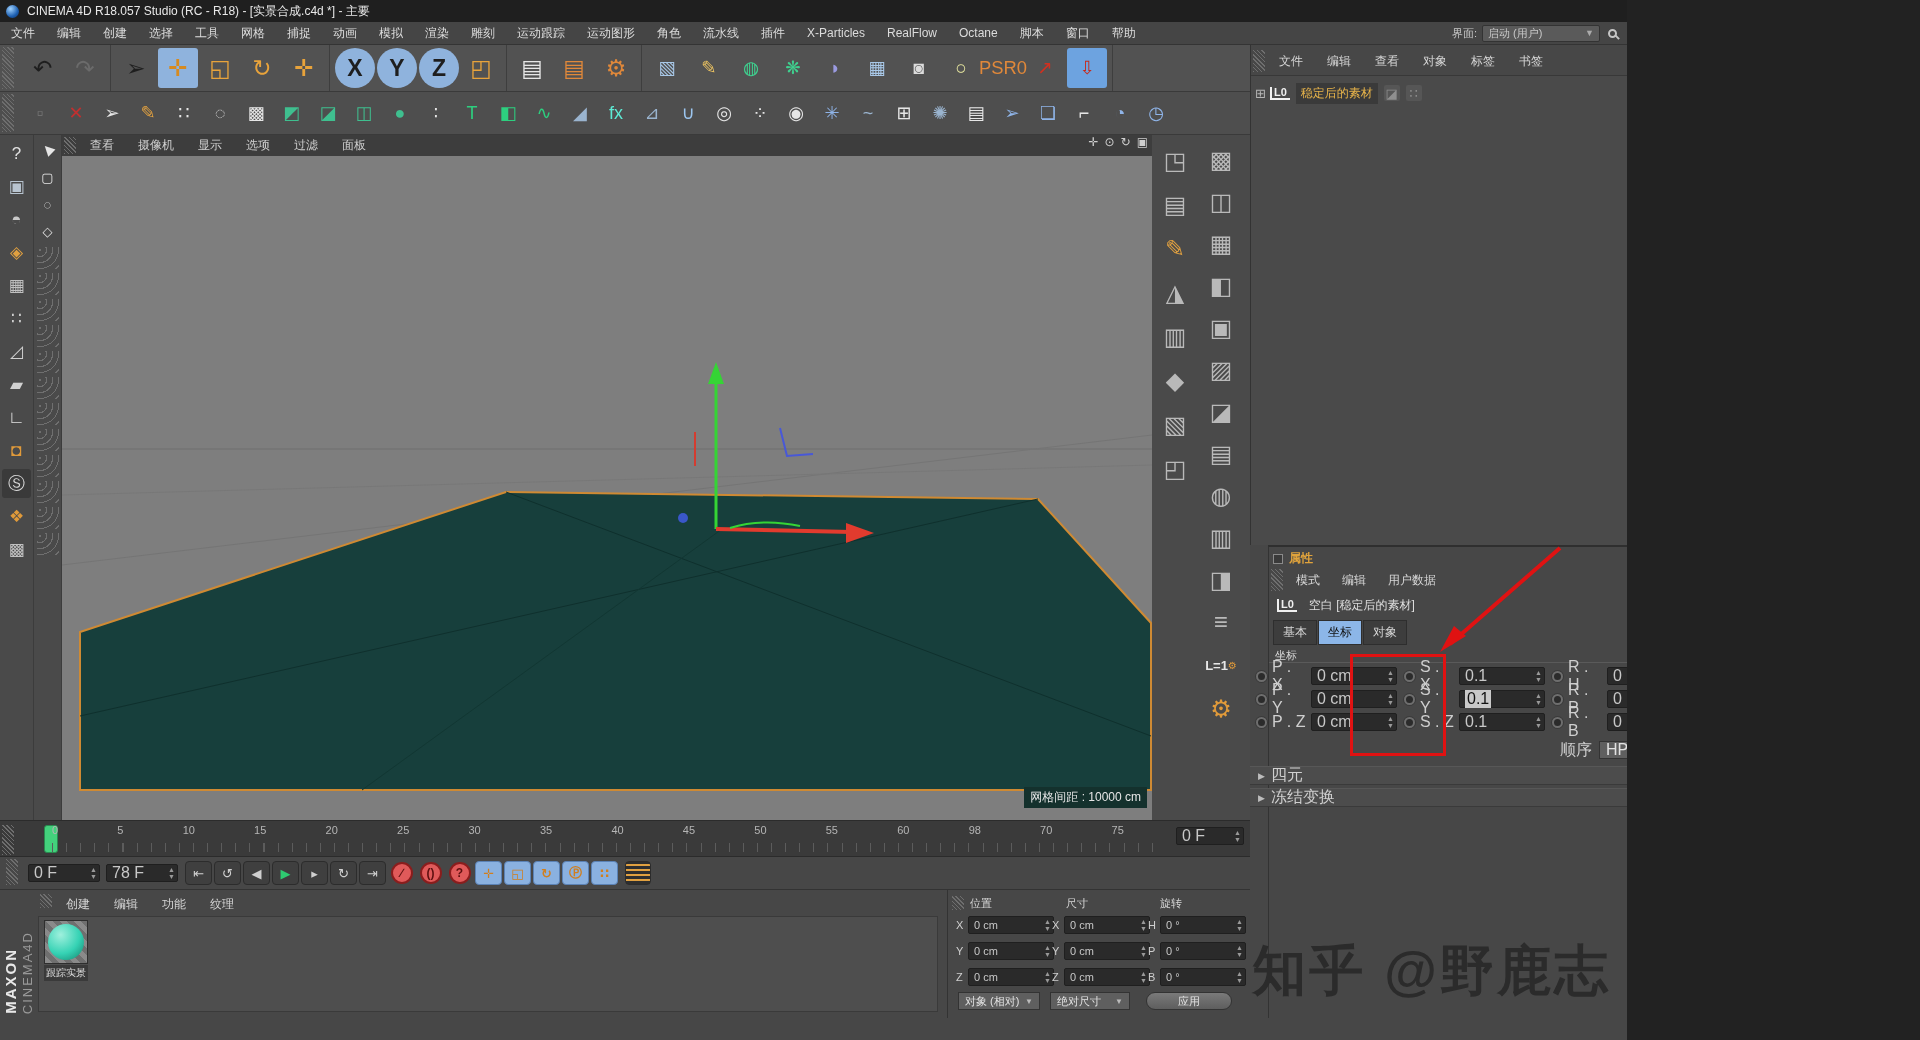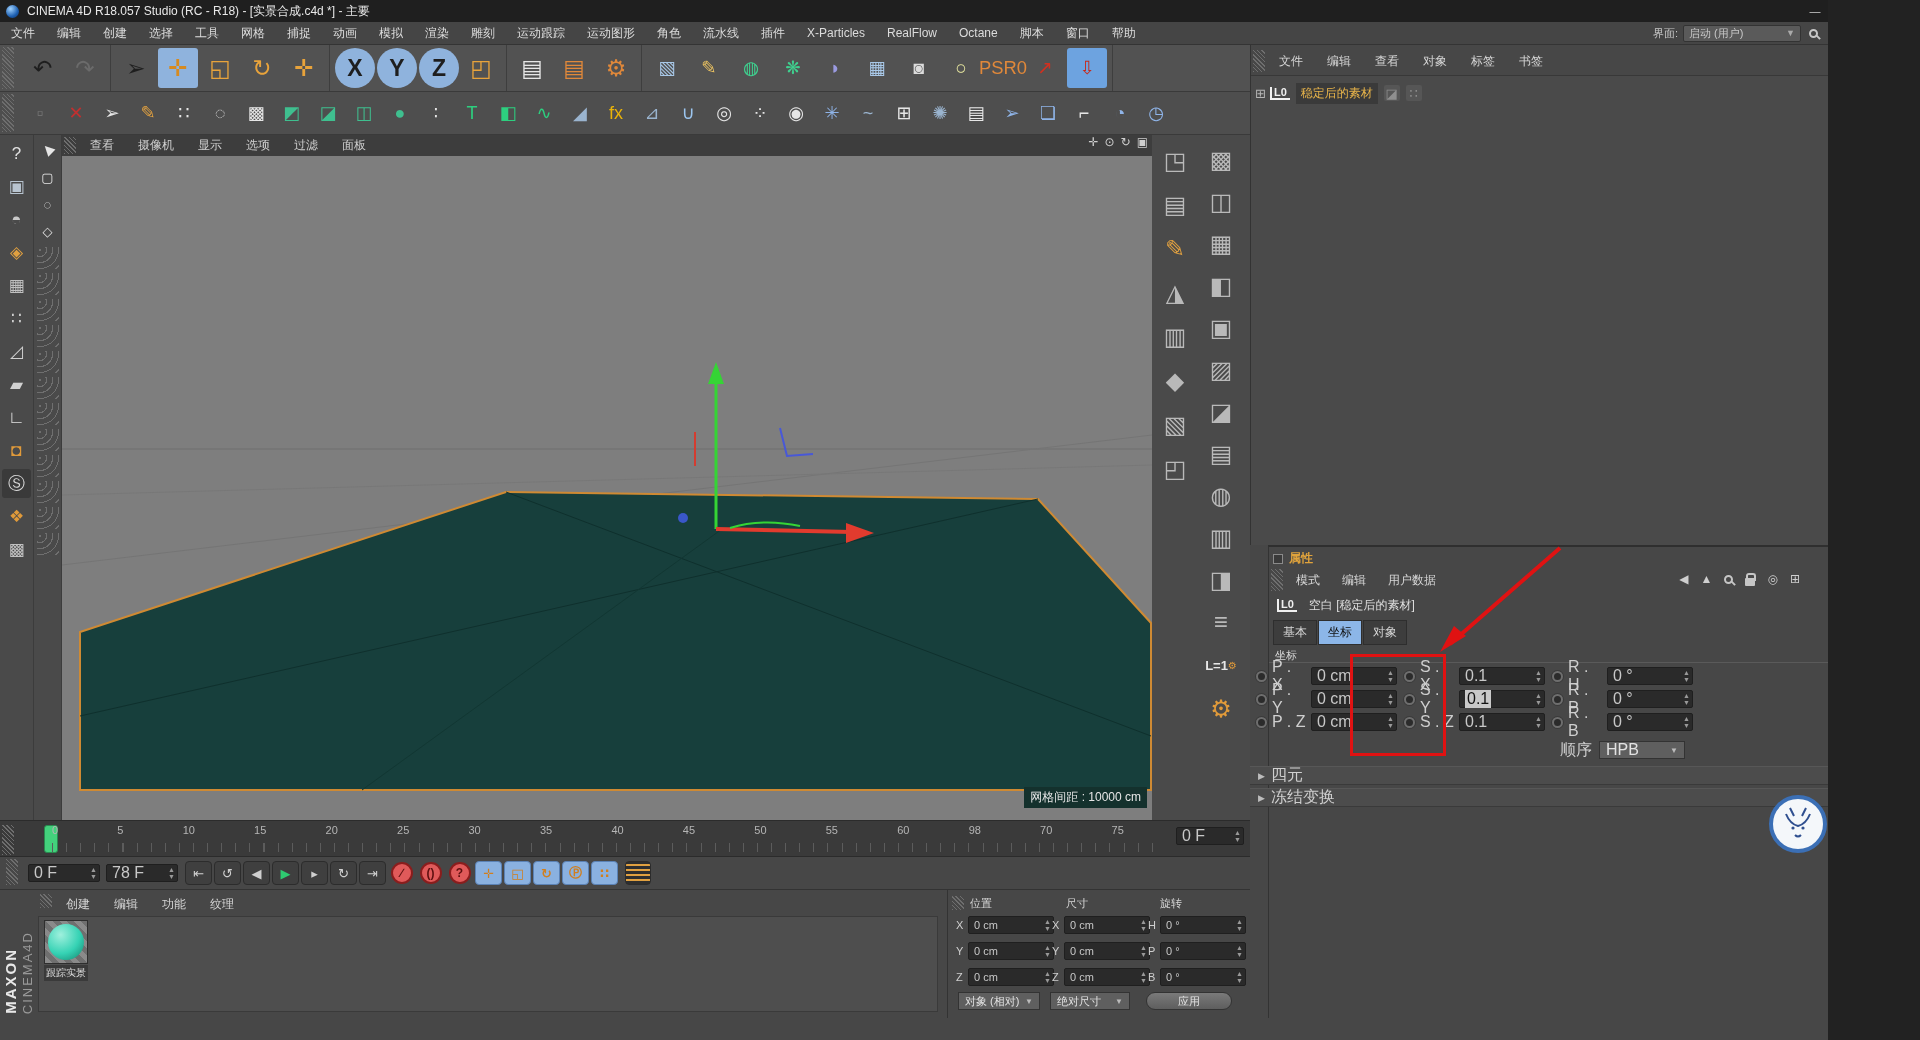--- a/index.html
+++ b/index.html
@@ -1,17 +1,17 @@
 <!DOCTYPE html>
 <html><head>
 <meta charset="utf-8">
 <style>
   html,body{margin:0;padding:0;background:#222;}
   *{box-sizing:border-box;font-family:"Liberation Sans","DejaVu Sans",sans-serif;}
-  #app{position:relative;width:1828px;height:1040px;background:#474747;overflow:hidden;color:#d2d2d2;}
+  #app{position:relative;width:1627px;height:1040px;background:#474747;overflow:hidden;color:#d2d2d2;}
   .abs{position:absolute;}
   .handle{width:12px;align-self:stretch;background:repeating-linear-gradient(45deg,#6e6e6e 0 1px,transparent 1px 3px);margin:2px 4px 2px 2px;}
   
   #titlebar{left:0;top:0;width:1920px;height:22px;background:#1f1f1f;display:flex;align-items:center;font-size:12px;color:#e8e8e8;}
   .c4dlogo{width:13px;height:13px;border-radius:50%;background:radial-gradient(circle at 35% 30%,#9fd2ff,#1d5fb0 60%,#0b2f66);margin:0 8px 0 6px;}
   .wbtn{width:42px;height:20px;display:flex;align-items:center;justify-content:center;color:#cfcfcf;font-size:11px;}
   
   #menubar{left:0;top:22px;width:1920px;height:23px;background:#454545;border-bottom:1px solid #343434;display:flex;align-items:center;font-size:12px;color:#dcdcdc;}
   #menubar .mi{padding:0 11px;height:100%;display:flex;align-items:center;}
   .ifc{display:flex;align-items:center;position:absolute;right:10px;top:0;height:22px;font-size:11px;color:#c8c8c8;}
@@ -305,21 +305,21 @@
         </span>
         <span class="tile t34" style="color: rgb(45, 207, 127);">
           <span class="g">◧</span>
         </span>
         <span class="tile t34" style="color: rgb(45, 207, 127);">
           <span class="g">∿</span>
         </span>
         <span class="tile t34" style="color: rgb(154, 180, 207);">
           <span class="g">◢</span>
         </span>
-        <span class="tile t34" style="color: #eab308;">
+        <span class="tile t34" style="color: #5eead4;">
           <span class="g">fx</span>
         </span>
         <span class="tile t34" style="color: rgb(154, 180, 207);">
           <span class="g">⊿</span>
         </span>
         <span class="tile t34" style="color: rgb(156, 198, 240);">
           <span class="g">∪</span>
         </span>
         <span class="tile t34" style="color: rgb(230, 230, 230);">
           <span class="g">◎</span>
@@ -896,14 +896,15 @@
 
 
   <svg class="abs" style="left:1768px;top:794px;z-index:40" width="60" height="60">
     <circle cx="30" cy="30" r="27" fill="#f4f7fa" stroke="#3b6fb5" stroke-width="4"></circle>
     <path d="M18 20 q4 10 12 12 q8 -2 12 -12" stroke="#2f4f8f" stroke-width="2" fill="none"></path>
     <path d="M22 14 l4 8 M38 14 l-4 8" stroke="#2f4f8f" stroke-width="2" fill="none"></path>
     <circle cx="25" cy="34" r="1.6" fill="#2f4f8f"></circle>
       <circle cx="35" cy="34" r="1.6" fill="#2f4f8f"></circle>
     <path d="M27 41 q3 3 6 0" stroke="#2f4f8f" stroke-width="2" fill="none"></path>
   </svg>
+  <div class="abs" id="wm">知乎 @野鹿志</div>
 
 </div>
 
 </body></html>

